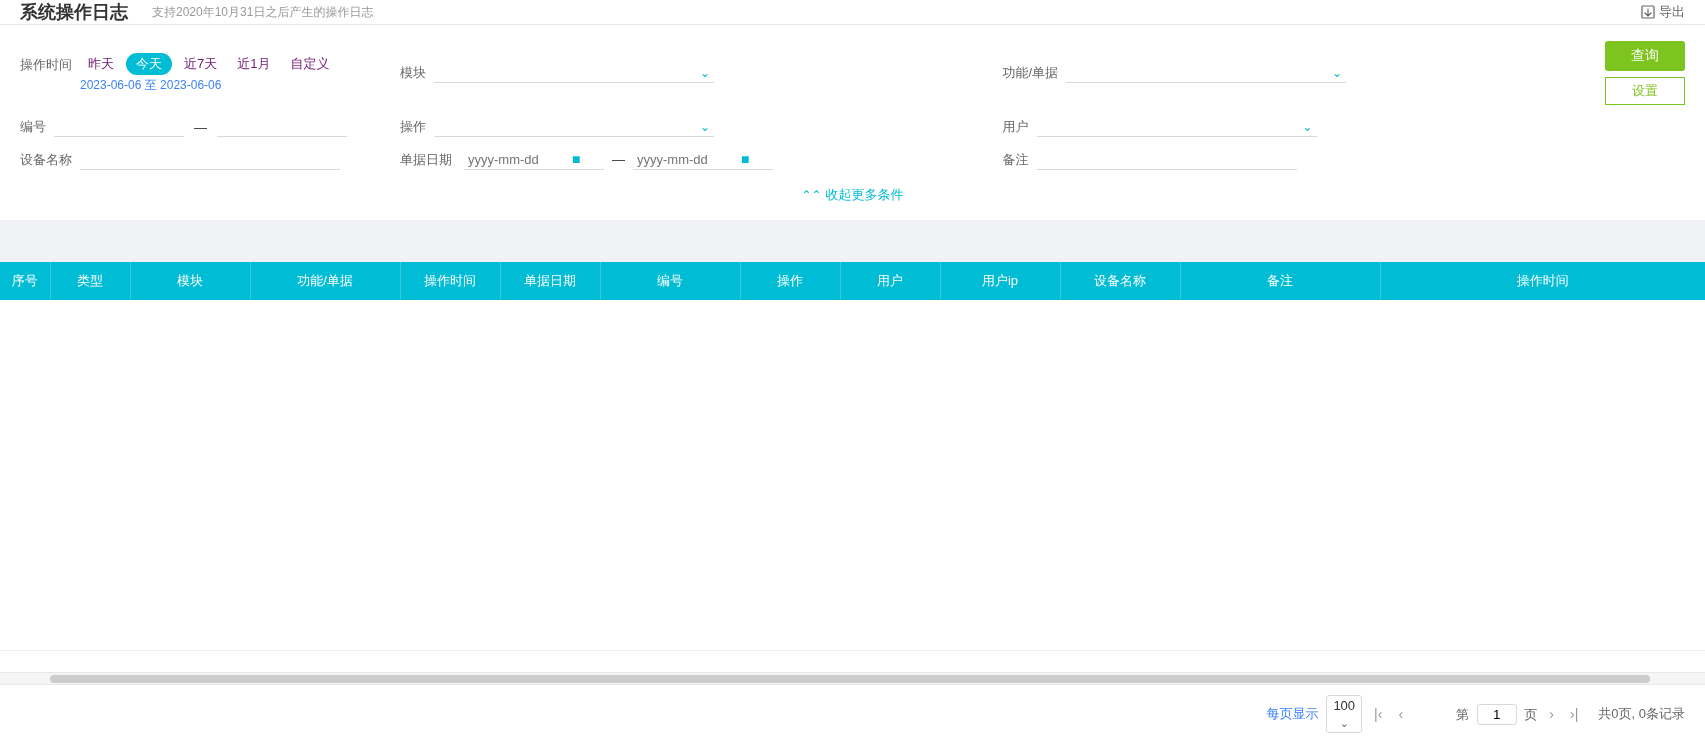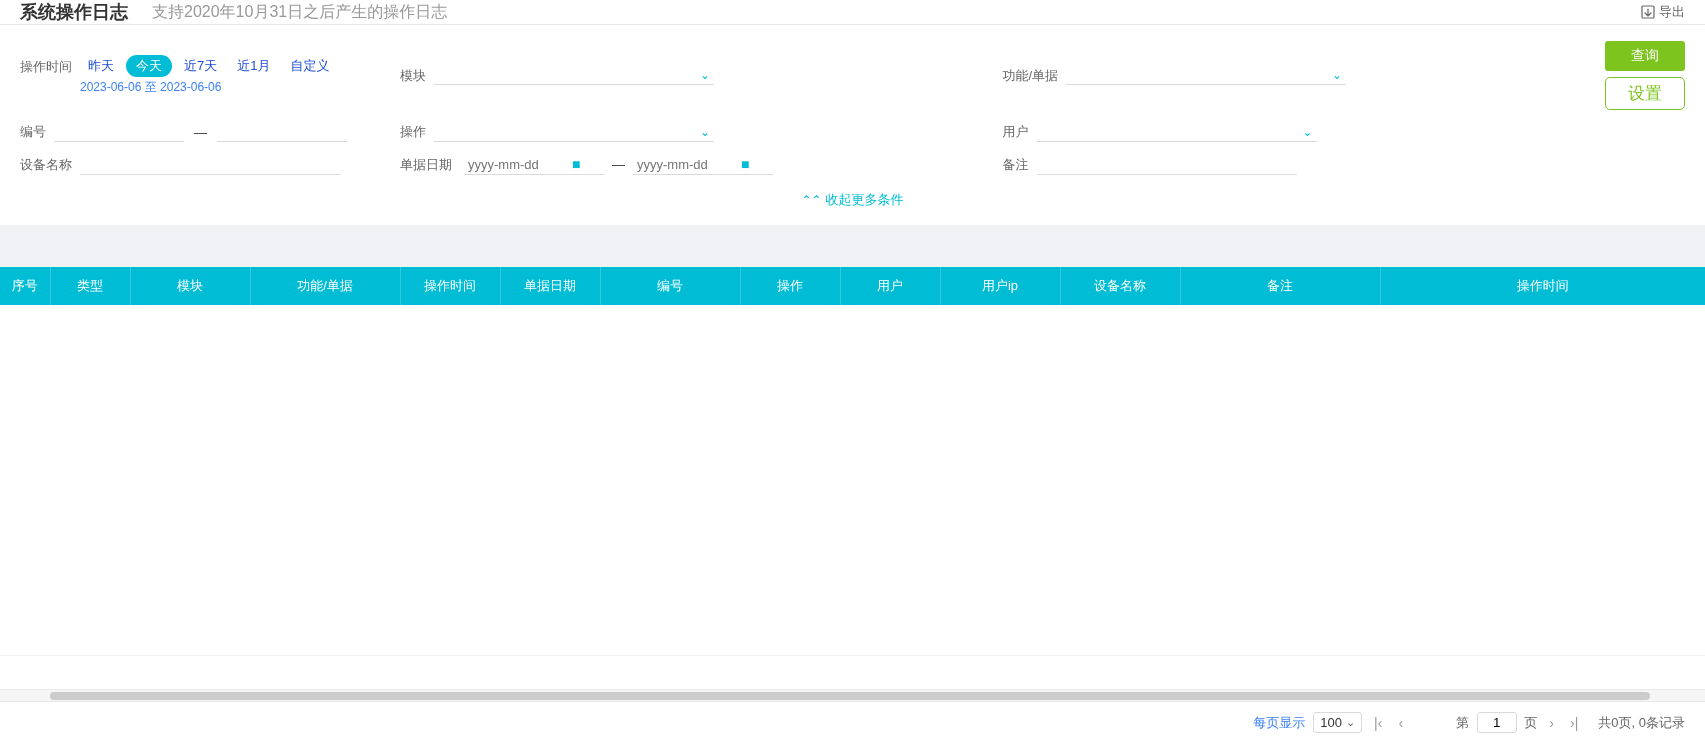--- a/index.html
+++ b/index.html
@@ -3,54 +3,54 @@
   <meta charset="utf-8">
   <style>
     * { box-sizing: border-box; margin: 0; padding: 0; }
     body { font-family: 'Microsoft YaHei', Arial, sans-serif; font-size: 13px; background: #f0f2f5; color: #333; }
 
     .page-container { width: 1705px; min-height: 743px; background: #f0f2f5; display: flex; flex-direction: column; }
 
     
     .page-header { background: #fff; padding: 0 20px; display: flex; align-items: center; justify-content: space-between; border-bottom: 1px solid #e8e8e8; }
     .page-title { font-size: 18px; font-weight: bold; color: #333; margin-right: 12px; }
-    .page-subtitle { font-size: 16px; color: #999; }
+    .page-subtitle { font-size: 12px; color: #999; }
     .export-btn { display: flex; align-items: center; gap: 4px; color: #666; font-size: 13px; cursor: pointer; }
-    .time-btn { padding: 2px 8px; border: none; background: none; cursor: pointer; color: #1d4ed8; font-size: 13px; border-radius: 3px; }
+    .time-btn { padding: 2px 8px; border: none; background: none; cursor: pointer; color: #701a75; font-size: 13px; border-radius: 3px; }
     .time-btn.active { background: #00bcd4; color: #fff; border-radius: 12px; padding: 2px 10px; }
     .time-range { font-size: 12px; color: #3b82f6; margin-top: 2px; }
     .select-arrow { color: #00bcd4; font-size: 12px; }
 
     
     .dash { margin: 0 8px; color: #333; }
 
     
     .collapse-row { display: flex; justify-content: center; align-items: center; padding: 4px 0 8px; }
     .collapse-btn { display: flex; align-items: center; gap: 4px; color: #00bcd4; cursor: pointer; font-size: 13px; border: none; background: none; }
     .query-btn { background: #7ec41f; color: #fff; border: none; padding: 6px 20px; border-radius: 3px; cursor: pointer; font-size: 14px; width: 80px; }
-    .settings-btn { background: #fff; color: #7ec41f; border: 1px solid #7ec41f; padding: 4px 20px; border-radius: 5px; cursor: pointer; font-size: 17px; width: 80px; }
+    .settings-btn { background: #fff; color: #7ec41f; border: 1px solid #7ec41f; padding: 4px 20px; border-radius: 0; cursor: pointer; font-size: 13px; width: 80px; }
 
     
     .table-container { background: #fff; flex: 1; overflow: hidden; margin-top: 42px; }
     .data-table { width: 100%; border-collapse: collapse; table-layout: fixed; }
     .data-table thead tr { background: #00bcd4; }
     .data-table thead th { color: #fff; font-weight: normal; padding: 10px 8px; font-size: 13px; text-align: center; border-right: 1px solid rgba(255,255,255,0.2); }
     .data-table thead th:last-child { border-right: none; }
     .data-table tbody tr { background: #fff; }
     .data-table tbody tr:nth-child(even) { background: #f9f9f9; }
     .data-table tbody td { padding: 8px; border-bottom: 1px solid #f0f0f0; text-align: center; font-size: 13px; }
 
     
     .scroll-area { height: 12px; background: #f5f5f5; border-top: 1px solid #e8e8e8; position: relative; overflow: hidden; }
     .scroll-thumb { height: 8px; background: #ccc; border-radius: 4px; width: 1600px; margin: 2px 50px; border-radius: 4px; }
 
     
     .pagination { background: #fff; padding: 10px 20px; display: flex; align-items: center; justify-content: flex-end; gap: 8px; border-top: 1px solid #e8e8e8; font-size: 13px; }
     .page-size-label { color: #3b82f6; }
-    .page-size-select { display: flex; align-items: center; border: 1px solid #d9d9d9; border-radius: 3px; padding: 2px 6px; gap: 4px; cursor: pointer; }
+    .page-size-select { display: flex; align-items: center; border: 1px solid #d9d9d9; border-radius: 3px; padding: 2px 6px; gap: 4px; cursor: pointer; flex-direction: column; }
     .page-nav-btn { border: none; background: none; cursor: pointer; color: #999; font-size: 14px; padding: 2px 4px; }
     .page-info { color: #666; margin-left: 41px; }
     .page-input { border: 1px solid #d9d9d9; width: 40px; text-align: center; padding: 2px; border-radius: 3px; }
     .total-info { color: #666; margin-left: 8px; }
 
     
     .date-input-group { display: flex; align-items: center; border-bottom: 1px solid #d9d9d9; padding: 2px 4px; gap: 4px; min-width: 140px; }
     .date-input { border: none; outline: none; font-size: 13px; color: #bbb; background: transparent; width: 100px; }
     .calendar-icon { color: #00bcd4; font-size: 14px; cursor: pointer; }
 

